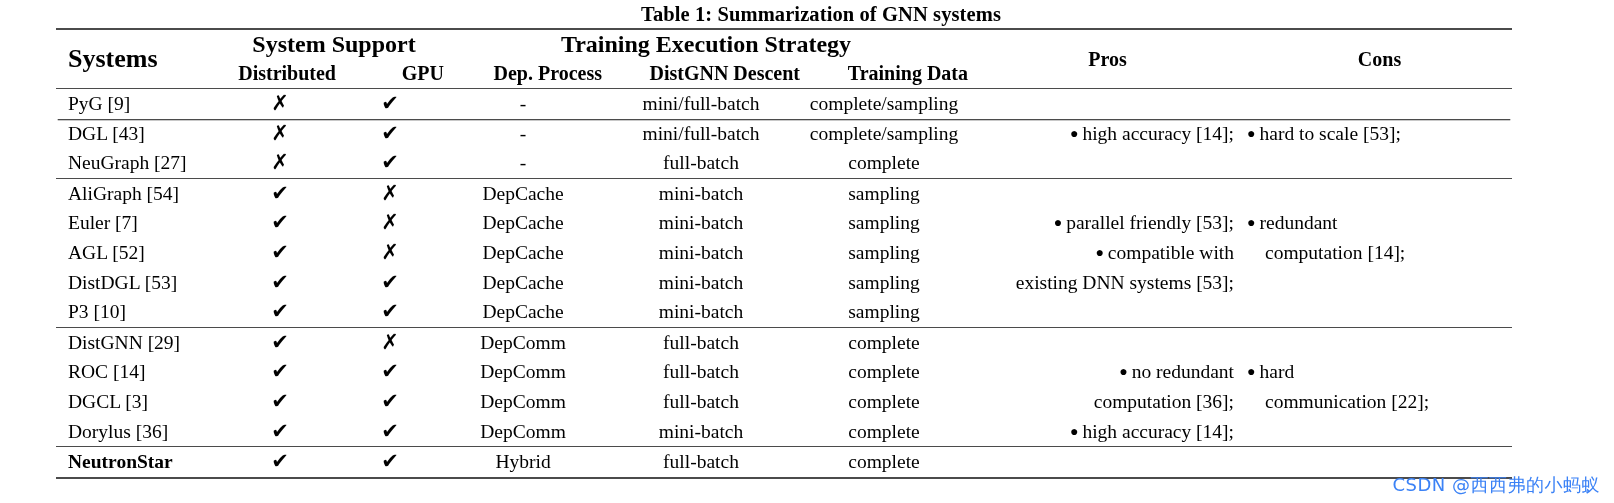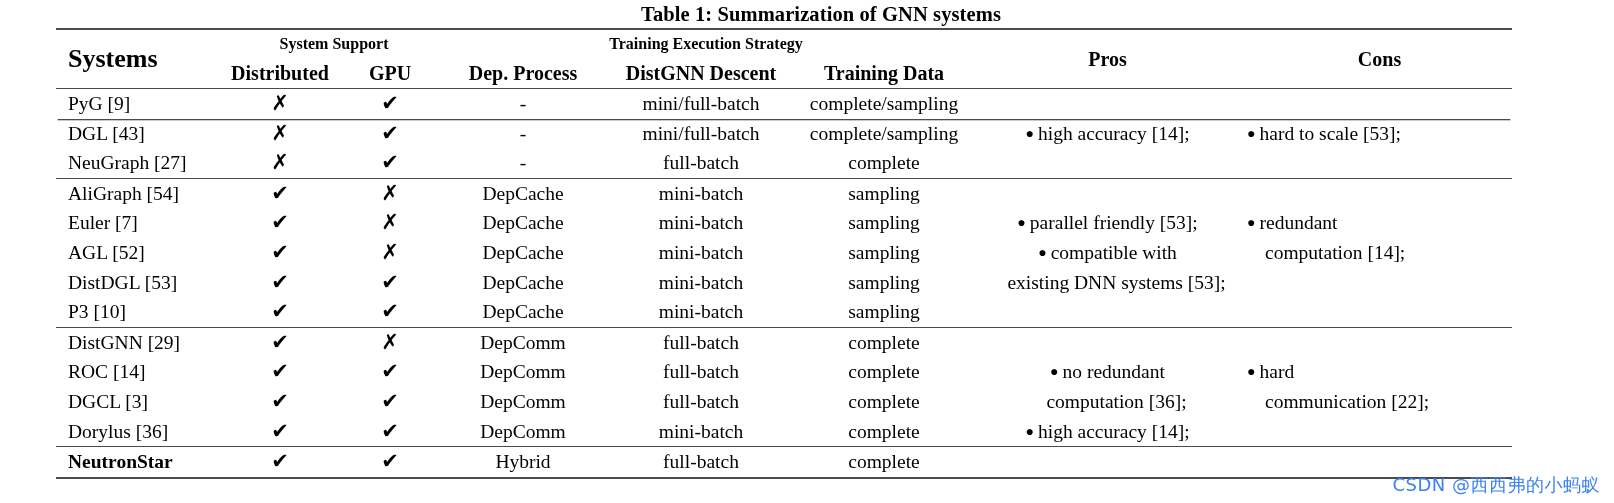--- a/index.html
+++ b/index.html
@@ -50,25 +50,25 @@
 
   
   thead td, thead th {
     font-weight: bold;
     padding: 0;
     vertical-align: middle;
   }
   .hdr-group {
     text-align: center;
     height: 28px;
-    font-size: 16px;
+    font-size: 24px;
     line-height: 28px;
   }
   .hdr-sub {
-    text-align: center;
+    text-align: right;
     height: 30px;
     font-size: 20px;
     line-height: 30px;
   }
   .hdr-systems {
     text-align: left;
     padding-left: 12px !important;
     font-size: 26px;
   }
   .hdr-proscons {
@@ -82,21 +82,21 @@
     padding: 0;
     height: 29.6px;
     line-height: 29.6px;
     vertical-align: middle;
     white-space: nowrap;
   }
   td.c-system { text-align: left; padding-left: 12px !important; }
   td.c-system.bold { font-weight: bold; }
   td.c-mark { text-align: center; font-weight: bold; font-size: 21px; font-family: "DejaVu Sans", sans-serif; }
   td.c-ctr  { text-align: center; }
-  td.c-pros { text-align: center; padding-left: 13px !important; }
+  td.c-pros { text-align: right; padding-left: 13px !important; }
   td.c-cons { text-align: left; padding-left: 13px !important; margin-top: 48px; }
   .indent { padding-left: 18px; }
   .bullet { font-size: 14px; vertical-align: 2px; padding-right: 4px; }
 
   
   col.w-system  { width: 168px; }
   col.w-dist    { width: 112px; }
   col.w-gpu     { width: 108px; }
   col.w-dep     { width: 158px; }
   col.w-grad    { width: 198px; }

